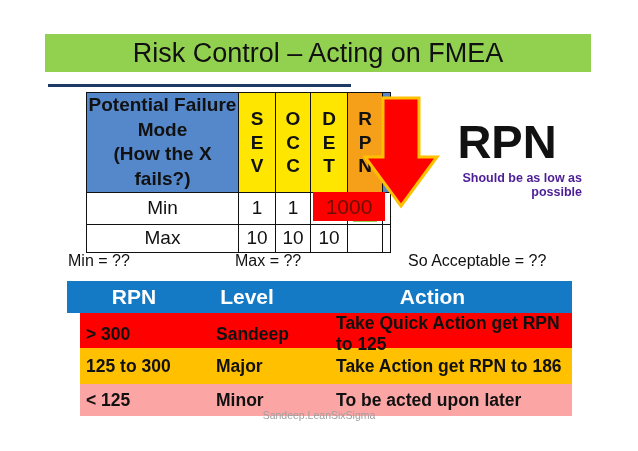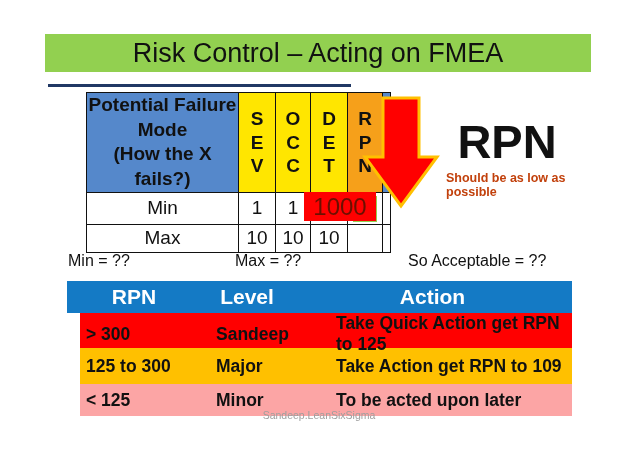--- a/index.html
+++ b/index.html
@@ -76,41 +76,41 @@
   td.num { vertical-align: bottom; padding-bottom: 2px; }
   .green-chip {
     width: 24px; height: 26px;
     margin: 2px auto 1px auto;
     background: #92D050;
     display: flex; align-items: center; justify-content: center;
     font-size: 19px; color: #111111;
   }
   .red-1000 {
     position: absolute;
-    left: 304px; top: 192px;
+    left: 313px; top: 192px;
     width: 72px; height: 29px;
     background: #FF0000;
     color: #6B1000;
-    font-size: 24px;
+    font-size: 21px;
     display: flex; align-items: center; justify-content: center;
   }
   
   .arrow-wrap { position: absolute; left: 361px; top: 94px; width: 80px; height: 118px; }
   .rpn-heading {
     position: absolute;
     left: 440px; top: 118px; width: 134px;
     text-align: center;
     font-size: 47px; font-weight: bold; color: #111111;
     line-height: 1.0;
   }
   .rpn-subtext {
     position: absolute;
-    left: 446px; top: 171px; width: 160px;
-    text-align: left;
-    font-size: 12.5px; font-weight: bold; color: #c2410c;
+    left: 422px; top: 171px; width: 160px;
+    text-align: right;
+    font-size: 12.5px; font-weight: bold; color: #4c1d95;
   }
   
   .question { position: absolute; top: 252px; font-size: 16px; color: #111111; }
   .q-min { left: 68px; }
   .q-max { left: 235px; }
   .q-acceptable { left: 408px; }
   
   .action-header {
     position: absolute;
     left: 67px; top: 281px;
@@ -230,21 +230,21 @@
 
   <div class="action-rows">
     <div class="action-row row-critical">
       <div class="cell">&gt; 300</div>
       <div class="cell">Sandeep</div>
       <div class="cell">Take Quick Action get RPN to 125</div>
     </div>
     <div class="action-row row-major">
       <div class="cell">125 to 300</div>
       <div class="cell">Major</div>
-      <div class="cell">Take Action get RPN to 109</div>
+      <div class="cell">Take Action get RPN to 186</div>
     </div>
     <div class="action-row row-minor">
       <div class="cell">&lt; 125</div>
       <div class="cell">Minor</div>
       <div class="cell">To be acted upon later</div>
     </div>
   </div>
 
   <div class="footer">Sandeep.LeanSixSigma</div>
 

